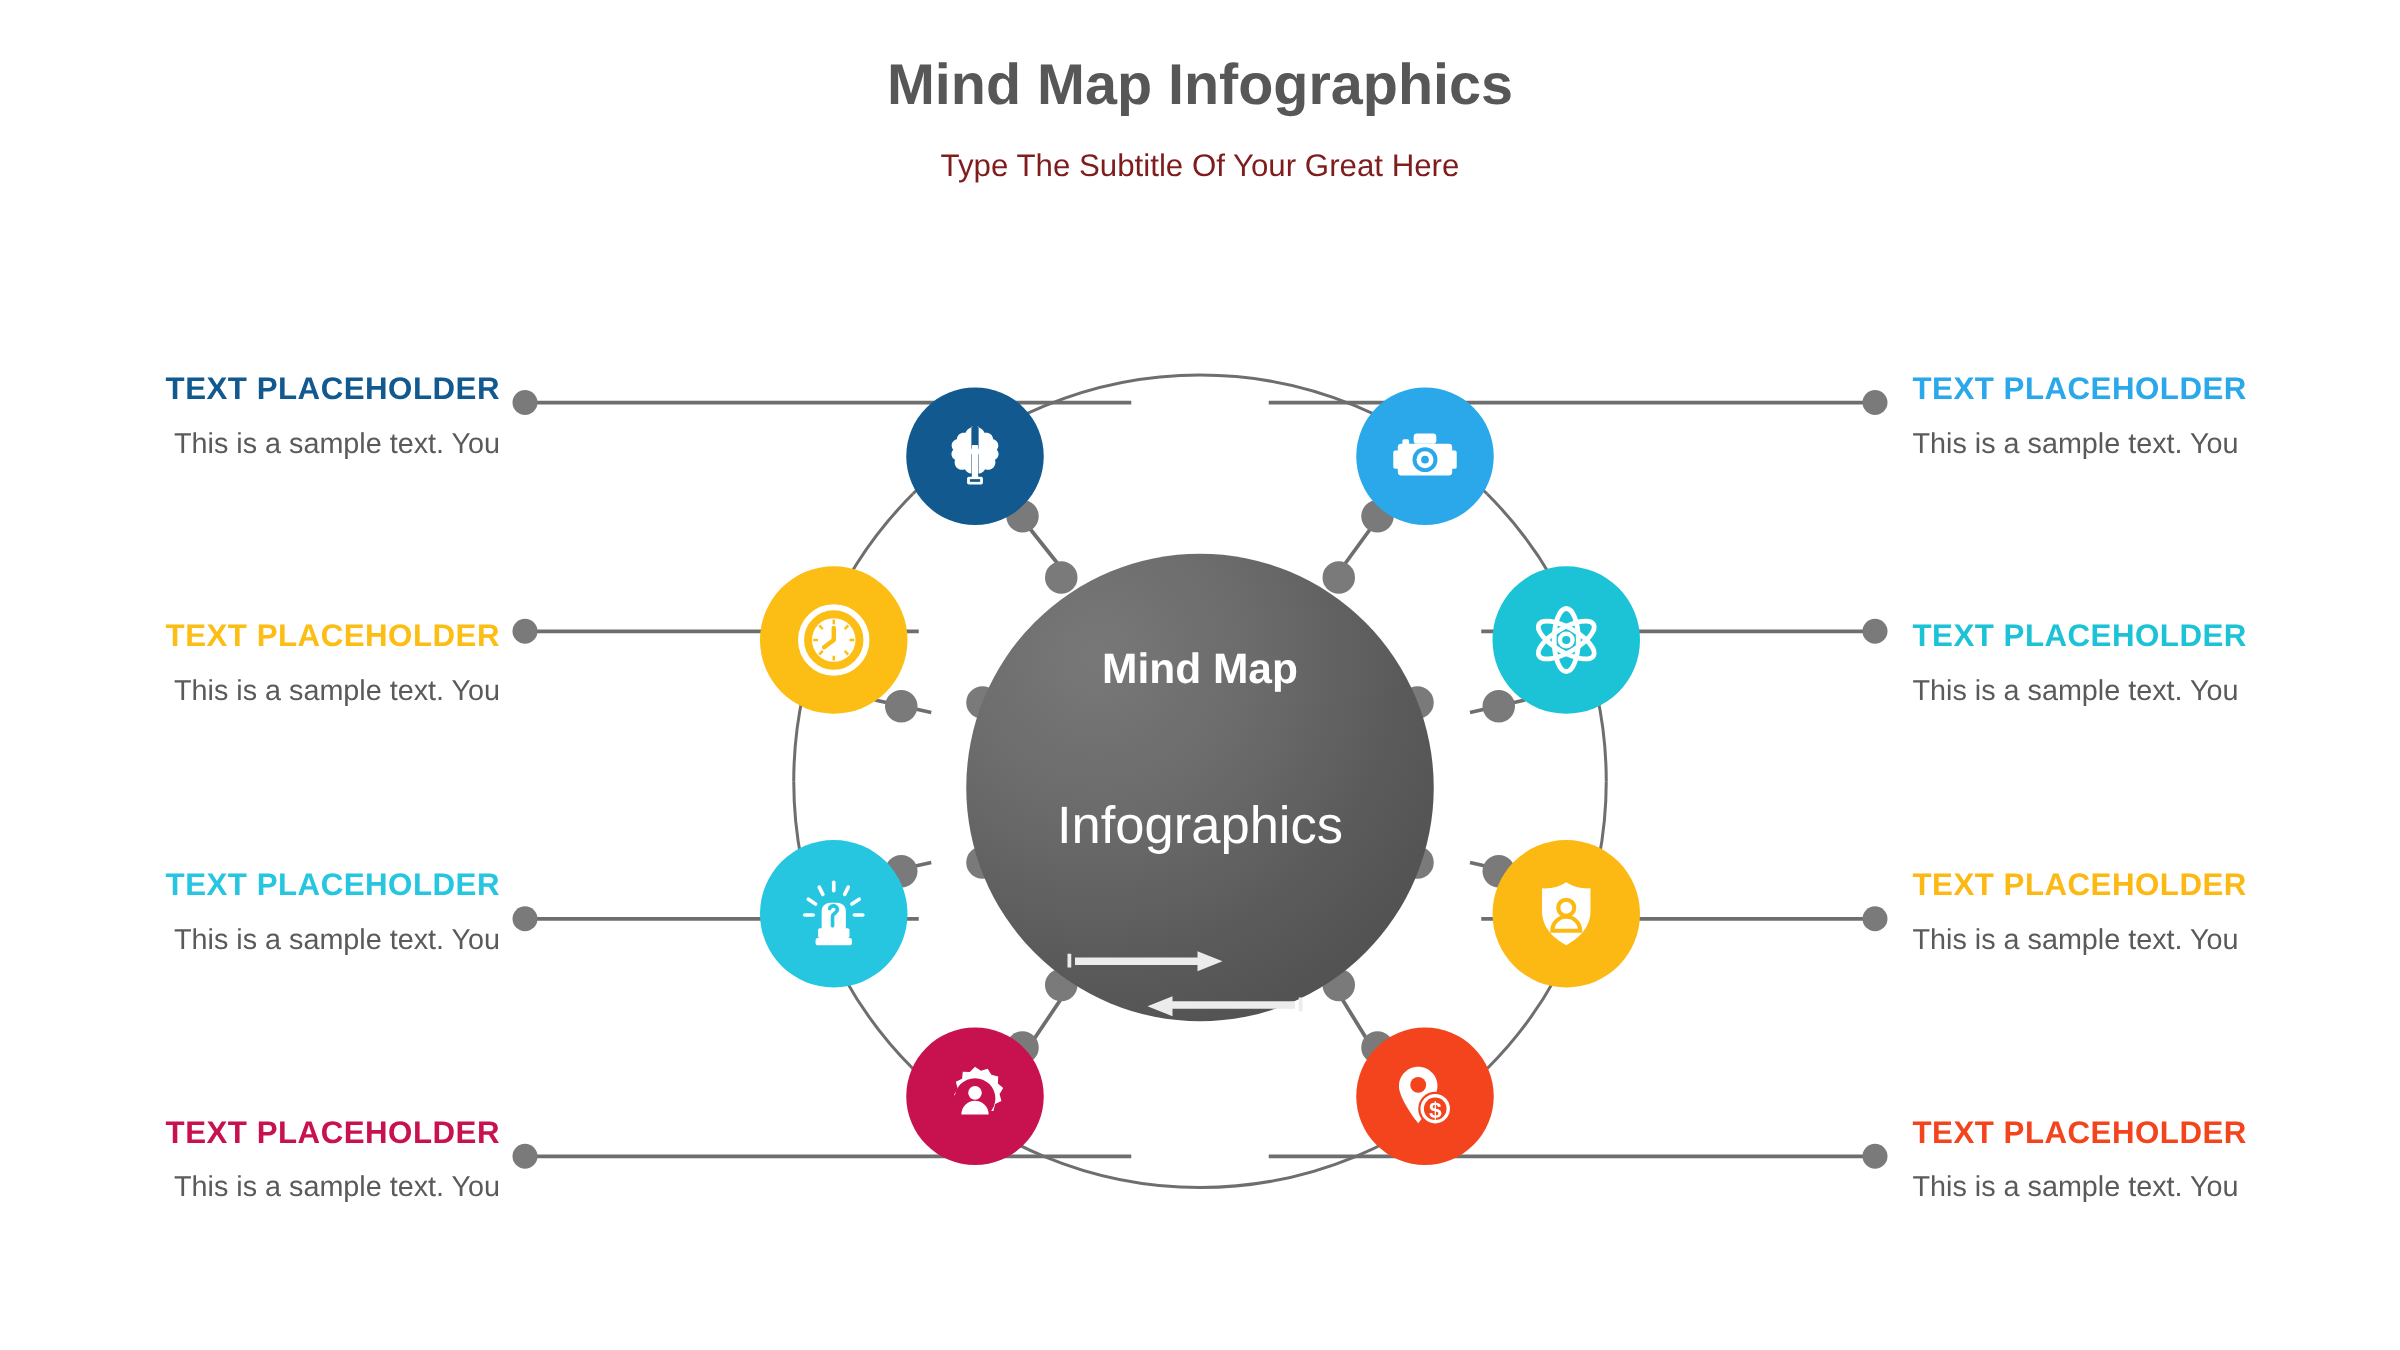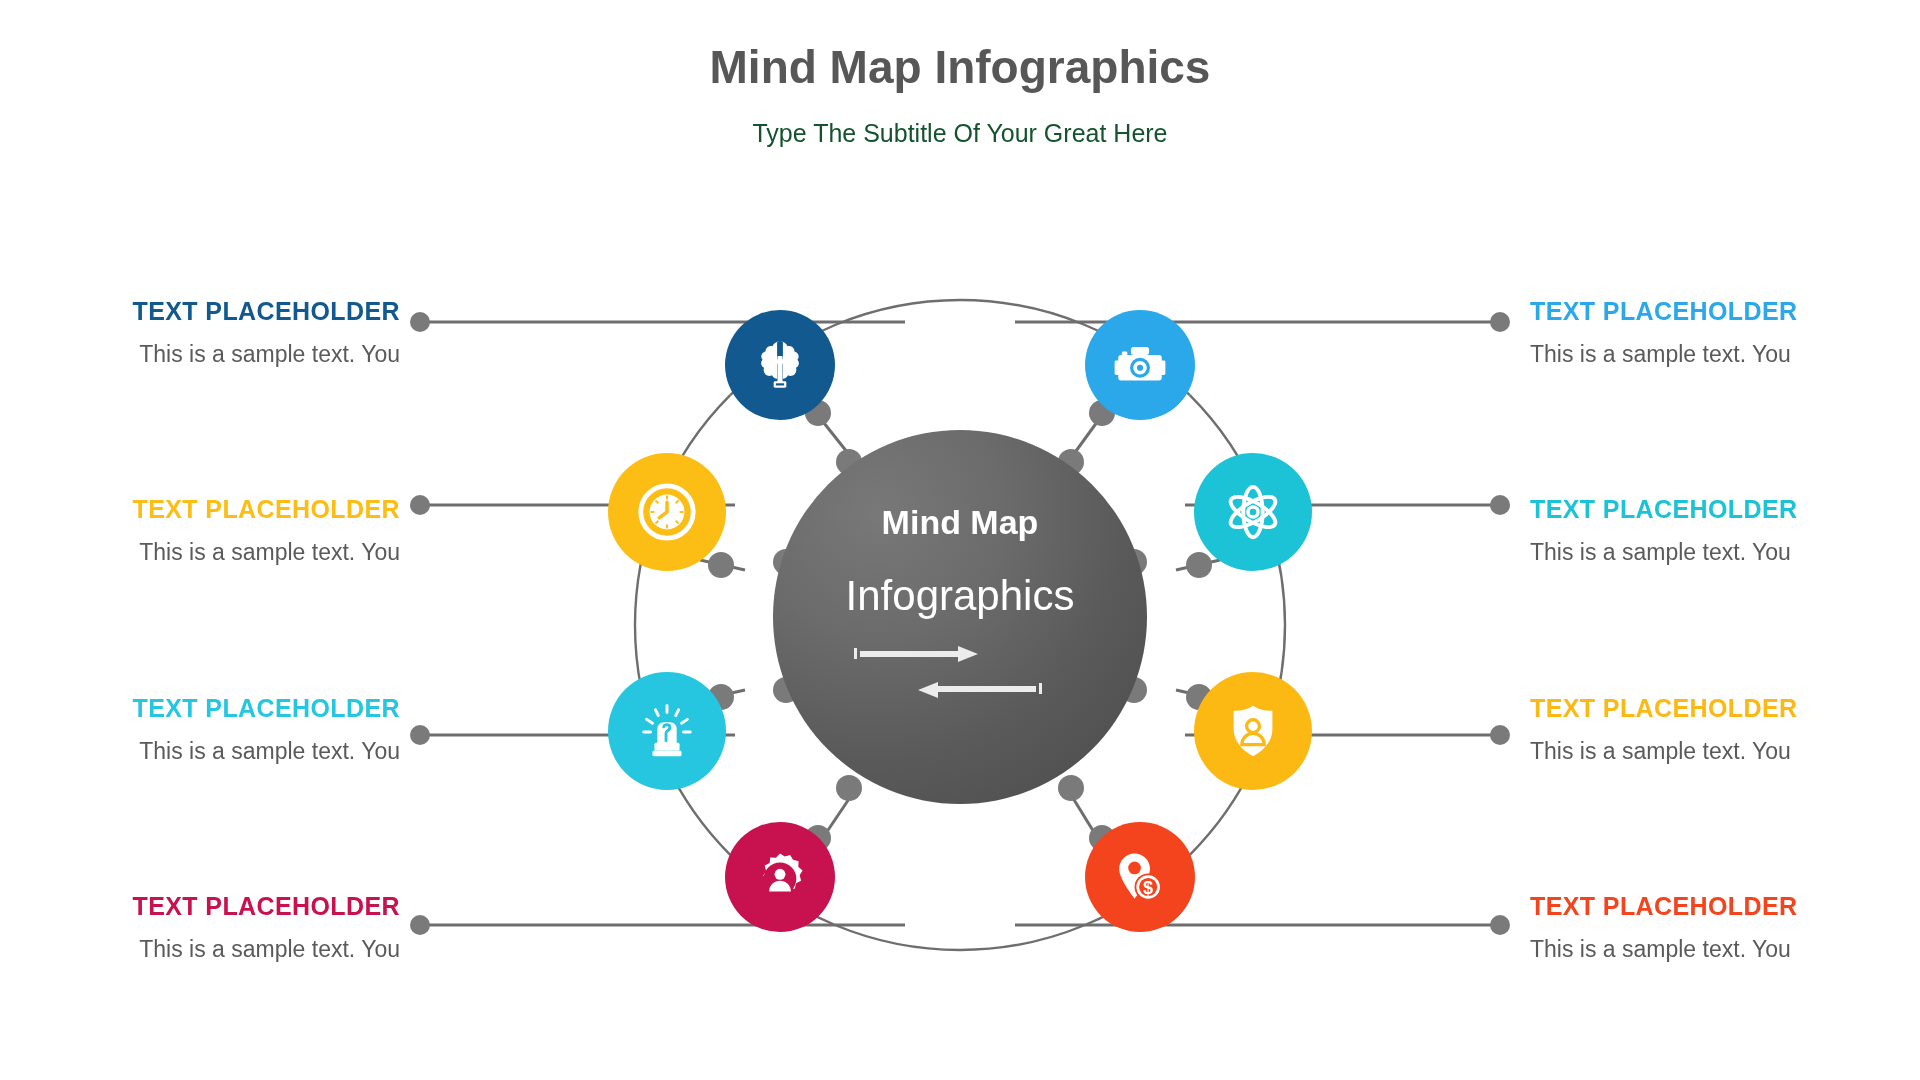--- a/index.html
+++ b/index.html
@@ -34,43 +34,43 @@
     font-size: 46px;
     font-weight: 700;
     color: #575757;
     letter-spacing: 0px;
     line-height: 74px;
   }
   #subtitle {
     margin-top: 14px;
     font-size: 25px;
     font-weight: 400;
-    color: #14532d;
+    color: #7f1d1d;
     line-height: 30px;
   }
   #wires {
     position: absolute;
     left: 0; top: 0;
     width: 1920px;
     height: 1080px;
   }
 
   
   #hub {
     position: absolute;
     left: 773px;
-    top: 430px;
+    top: 443px;
     width: 374px;
     height: 374px;
     border-radius: 50%;
     background: radial-gradient(circle at 28% 22%, #787878 0%, #6b6b6b 32%, #5a5a5a 62%, #4a4a4a 100%);
     display: flex;
     flex-direction: column;
     align-items: center;
-    justify-content: flex-start;
+    justify-content: space-between;
     padding-top: 72px;
     box-sizing: border-box;
   }
   #hub-line1 {
     color: #ffffff;
     font-size: 34px;
     font-weight: bold;
     line-height: 40px;
   }
   #hub-line2 {

